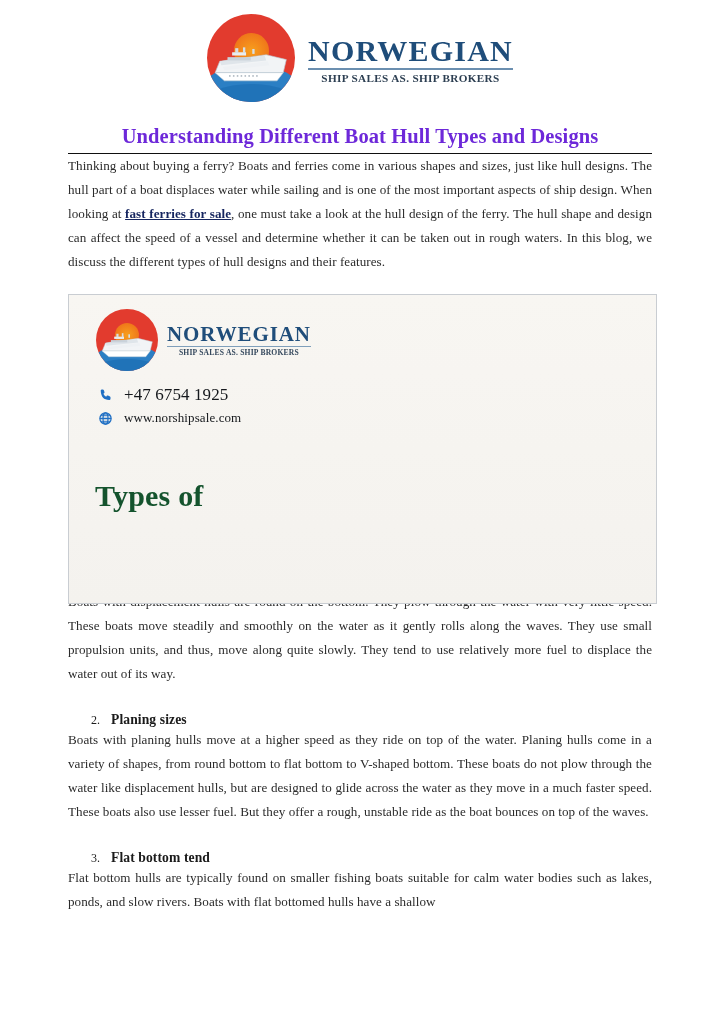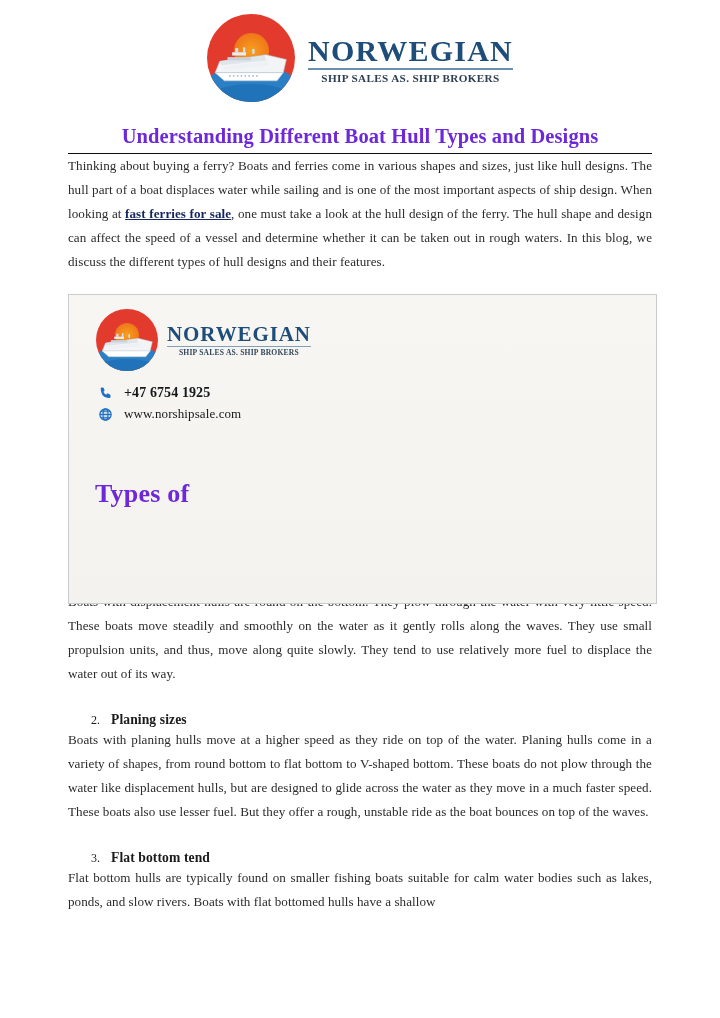--- a/index.html
+++ b/index.html
@@ -254,36 +254,36 @@
     width: 16px;
     height: 16px;
     flex: none;
     color: #1f6fc4;
     display: flex;
     align-items: center;
     justify-content: center;
   }
   .contact-text {
     font-family: "Liberation Serif", "DejaVu Serif", serif;
-    font-size: 14px;
-    font-weight: bold;
+    font-size: 17px;
+    font-weight: normal;
     color: #15181c;
     letter-spacing: .1px;
     white-space: nowrap;
   }
   .contact-text.web { font-weight: normal; font-size: 13px; }
 
   .banner-headline {
     position: absolute;
     left: 26px;
     top: 182px;
     font-family: "Liberation Serif", "DejaVu Serif", serif;
-    font-size: 26px;
-    font-weight: bold;
-    color: #6d28d9;
+    font-size: 30px;
+    font-weight: bold;
+    color: #14532d;
     line-height: 1.28;
     letter-spacing: .2px;
   }
 </style>
 </head>
 <body>
 
 <div class="page-header">
   <div class="logo-lockup">
 

